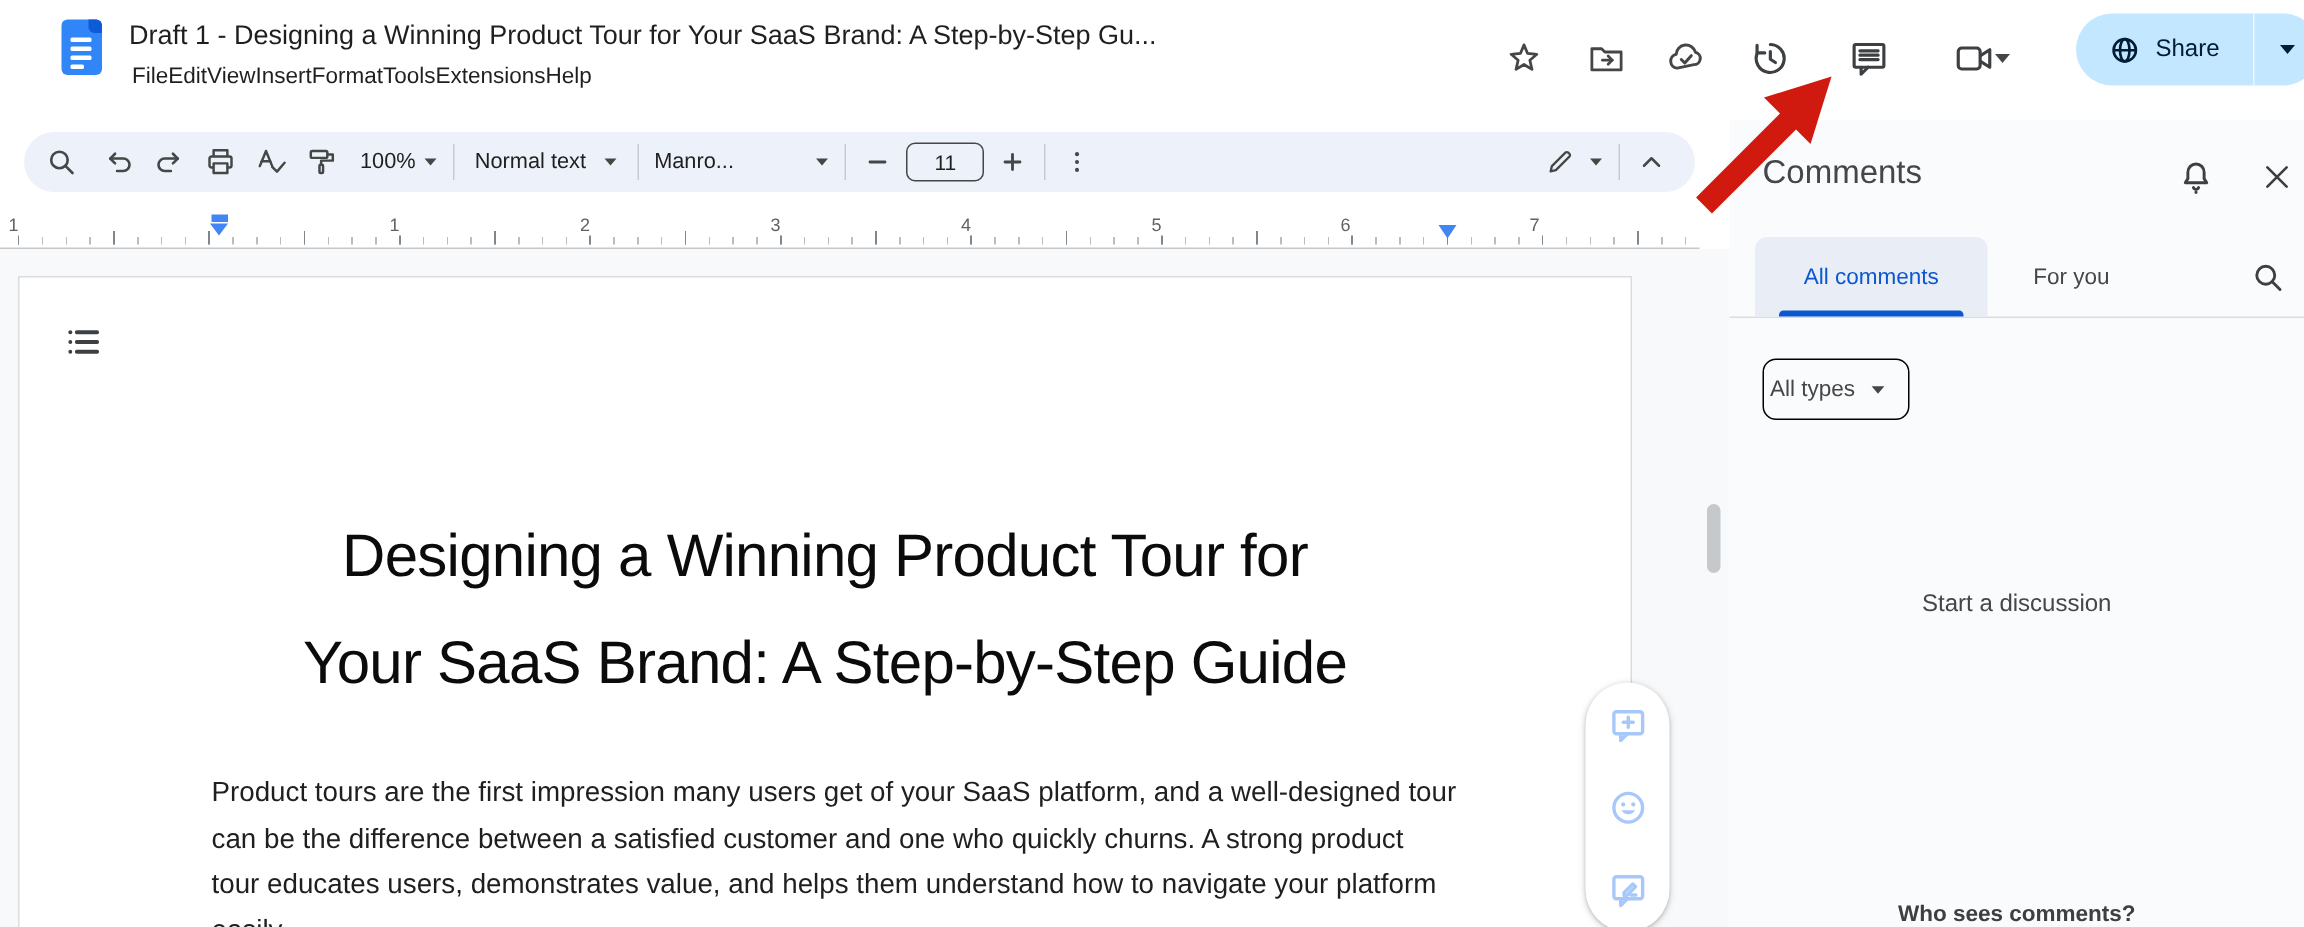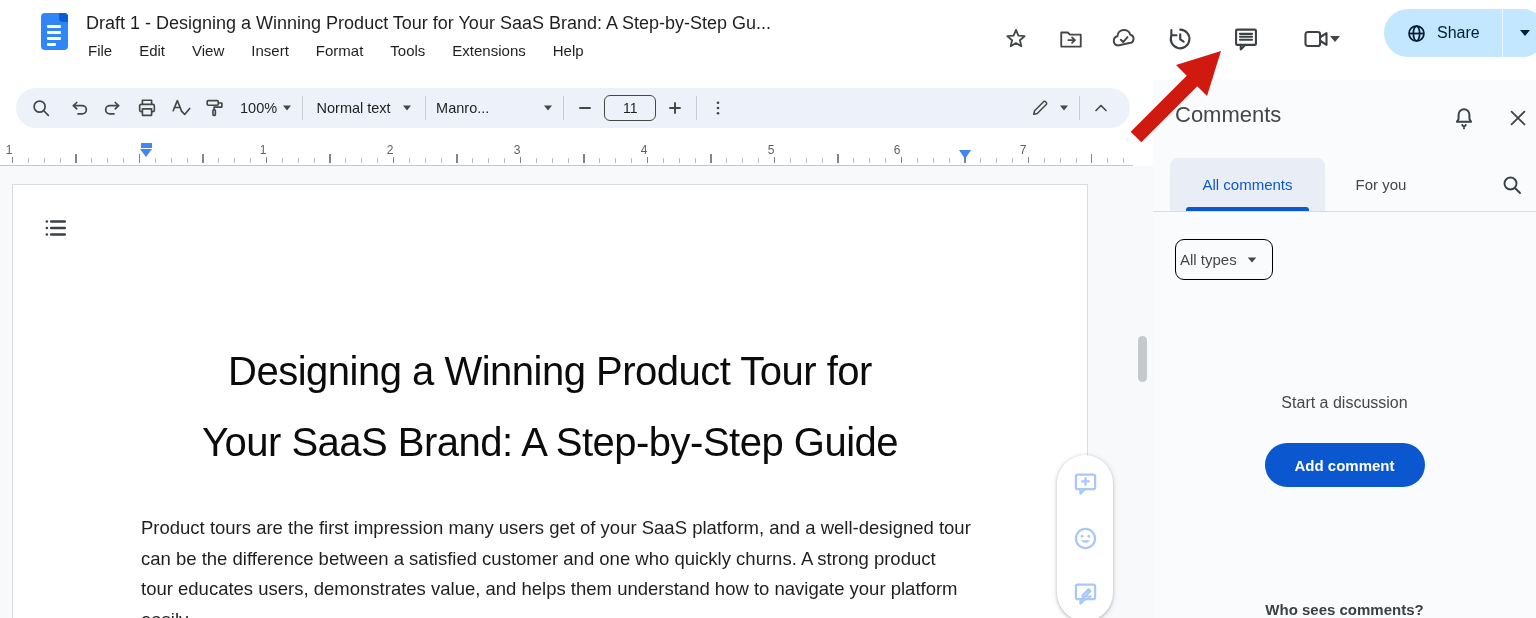--- a/index.html
+++ b/index.html
@@ -6,21 +6,21 @@
   html,body { width:1536px; height:618px; overflow:hidden; }
   body { font-family:"Liberation Sans", sans-serif; background:#fff; color:#1f1f1f; }
   .stage { position:relative; width:1536px; height:618px; overflow:hidden; background:#fff; }
 
   
   .header { position:absolute; left:0; top:0; width:1536px; height:80px; background:#fff;margin-left:24px; }
   .docs-icon { position:absolute; left:17px; top:13px; width:27px; height:37px; background:#3086f6; border-radius:4px; }
   .docs-icon .fold { position:absolute; right:0; top:0; width:9px; height:9px; background:#0d5bd6; border-radius:0 4px 0 4px; }
   .docs-icon .ln { position:absolute; left:6px; height:3px; background:#fff; border-radius:1px; }
   .doc-title { position:absolute; left:62px; top:13px; font-size:18px; color:#1f1f1f; white-space:nowrap; }
-  .menubar { position:absolute; left:64px; top:42px; display:flex; gap:27px; font-size:15px; color:#1f1f1f; }
+  .menubar { position:absolute; left:64px; top:42px; display:flex; font-size:15px; color:#1f1f1f; }
   .menubar span { cursor:default; }
   .title-icons { position:absolute; top:19px; display:flex; align-items:center; }
   .icon-btn { width:40px; height:40px; display:flex; align-items:center; justify-content:center; border-radius:50%; background:transparent; border:none; cursor:pointer; }
   .share-pill { position:absolute; right:14px; top:9px; height:48px; width:162px; background:#c2e7ff; border-radius:24px; display:flex; align-items:flex-start; }
   .share-main { display:flex; align-items:center; gap:10px; padding-left:22px; width:118px; height:100%; cursor:pointer; }
   .share-label { font-size:16px; font-weight:500; color:#001d35; }
   .share-divider { width:1px; height:48px; background:#eaf6ff; }
   .share-caret { flex:1; display:flex; align-items:center; justify-content:center; height:100%; cursor:pointer; }
   .caret { width:0; height:0; border-left:5px solid transparent; border-right:5px solid transparent; border-top:6px solid #444746; display:inline-block; }
   .caret.navy { border-top-color:#001d35; }
@@ -346,21 +346,20 @@
           </svg>
       </button>
     </div>
 
     <button class="filter-pill">
       <span>All types</span>
       <span class="caret" style="transform:scale(.85);"></span>
     </button>
 
     <div class="empty-heading">Start a discussion</div>
-    <button class="add-comment-btn">Add comment</button>
     <div class="panel-footer">Who sees comments?</div>
   </div>
 
   <svg class="arrow-overlay" viewBox="0 0 1536 618">
     <line x1="1136" y1="137" x2="1196" y2="77" stroke="#d0190f" stroke-width="15"></line>
     <polygon points="1221,51 1207,96 1176,65" fill="#d0190f"></polygon>
   </svg>
 
 </div>
 

